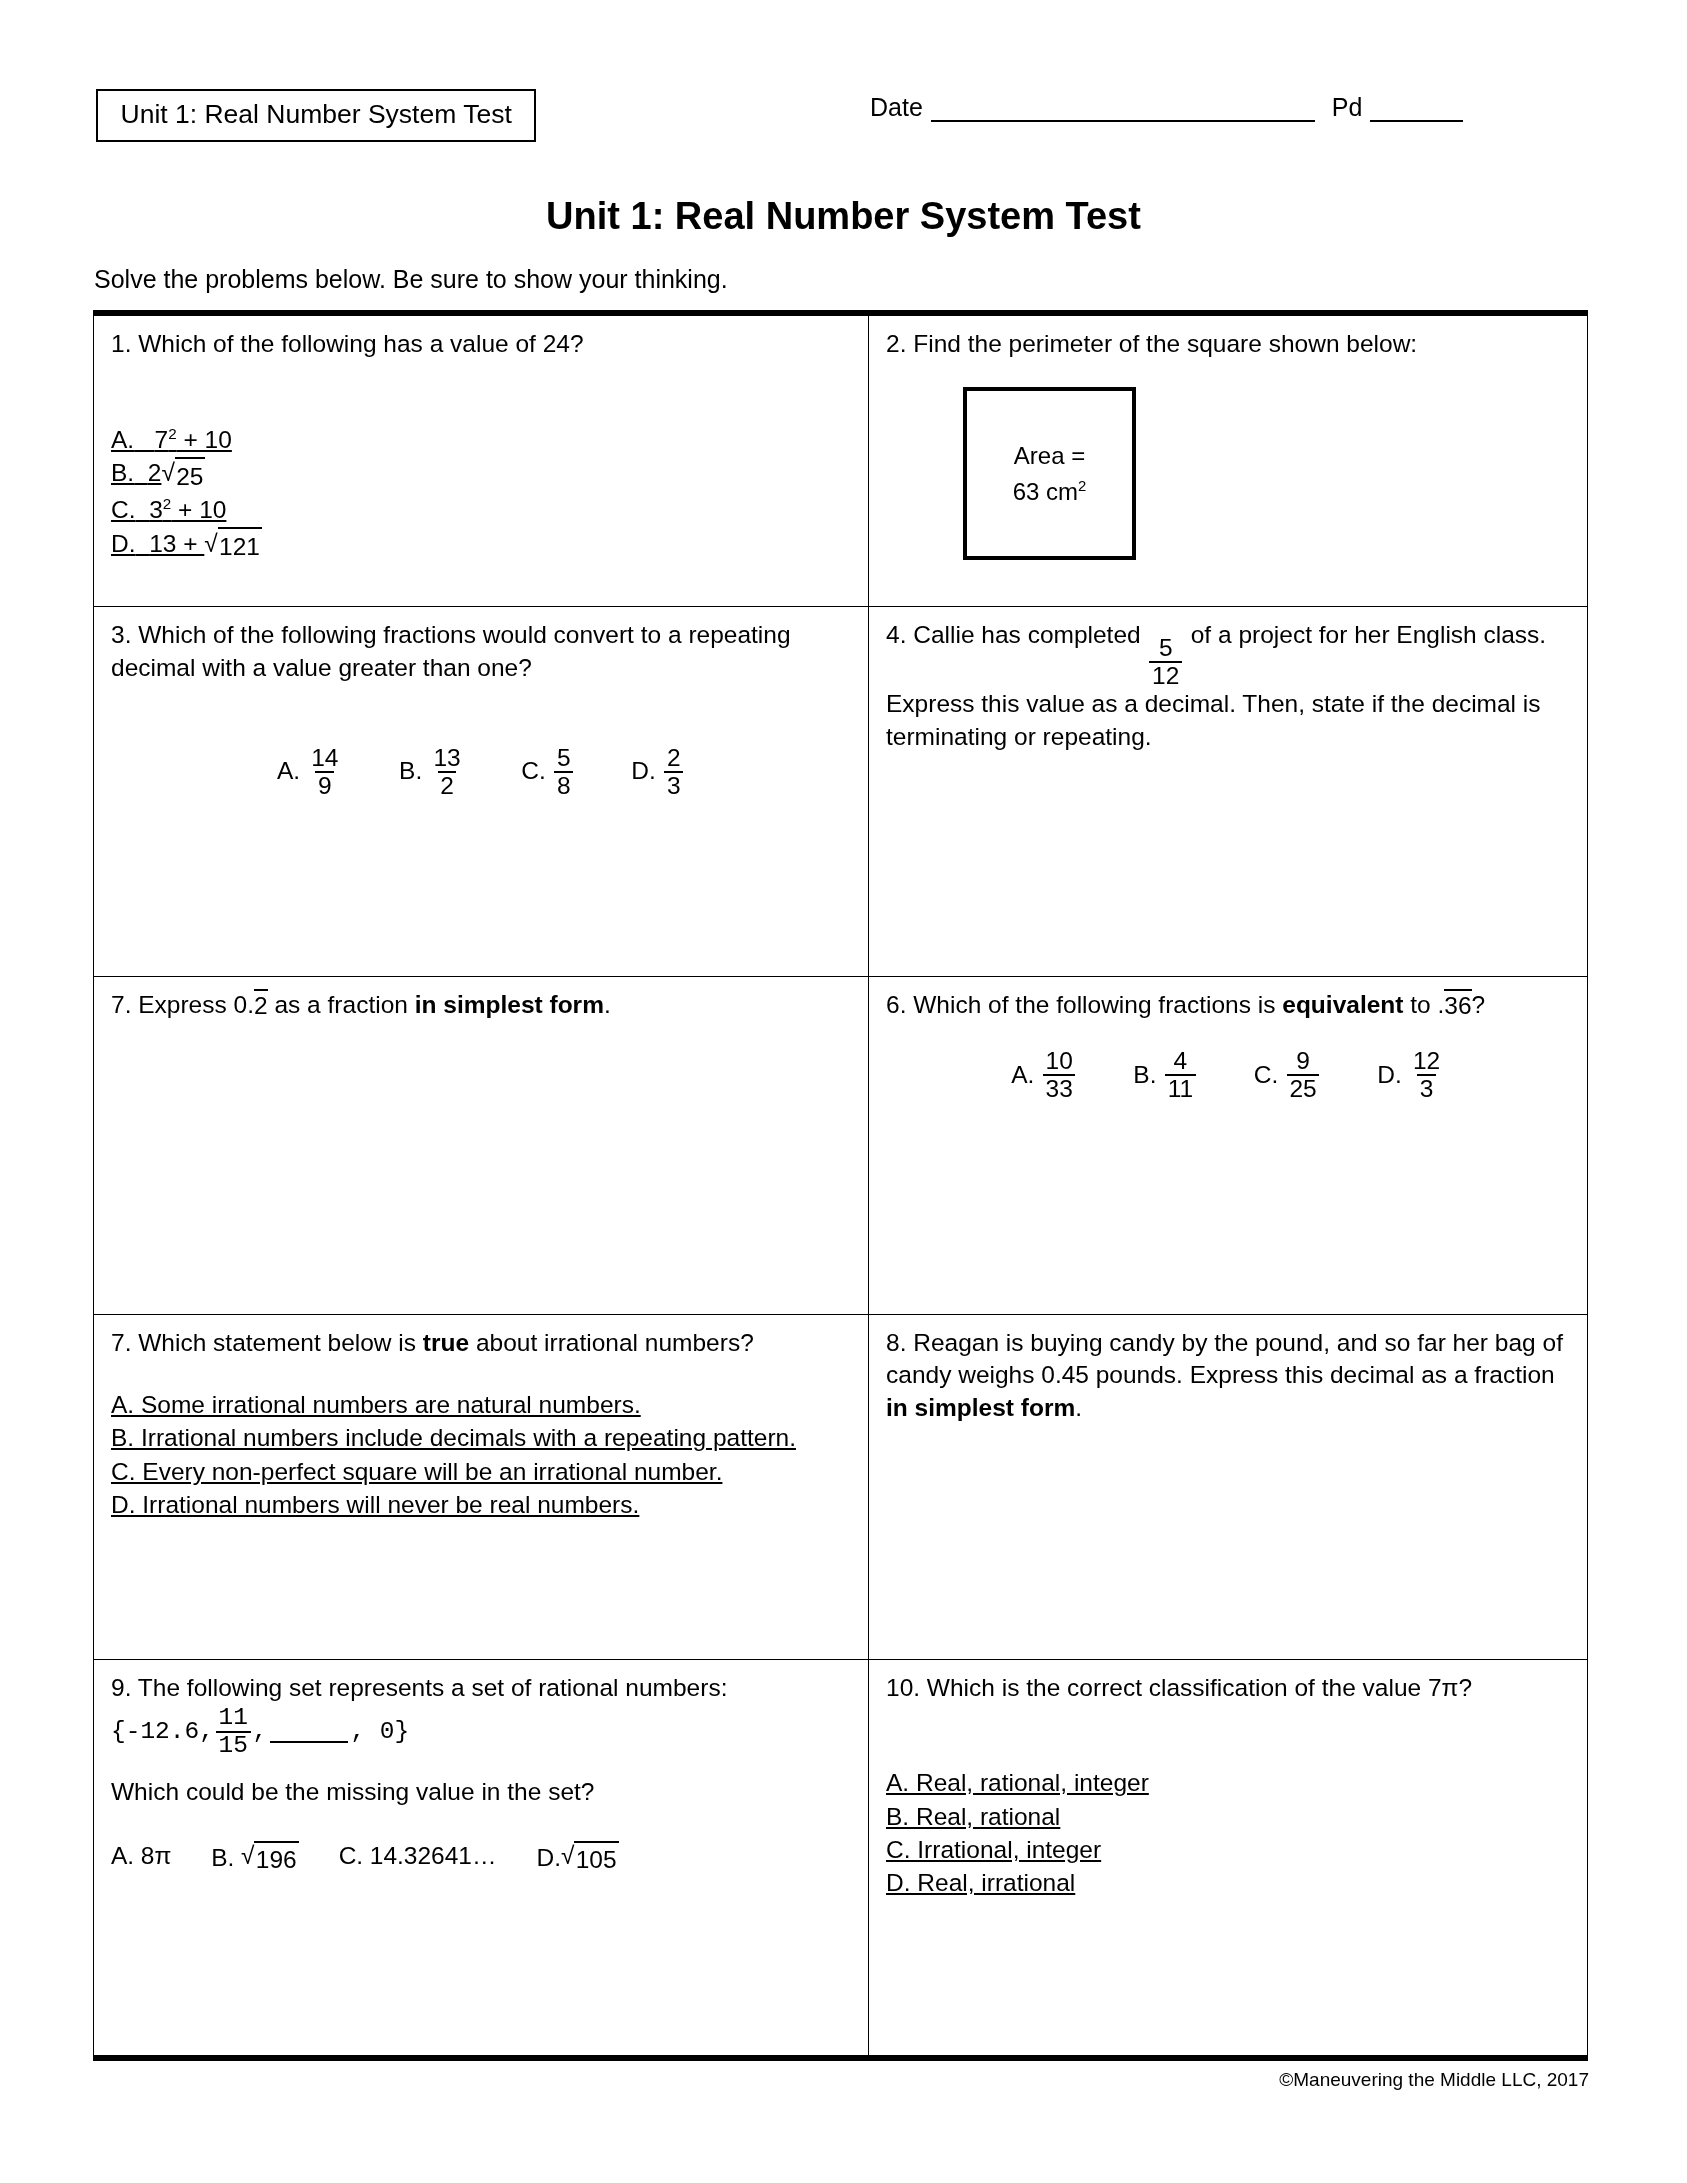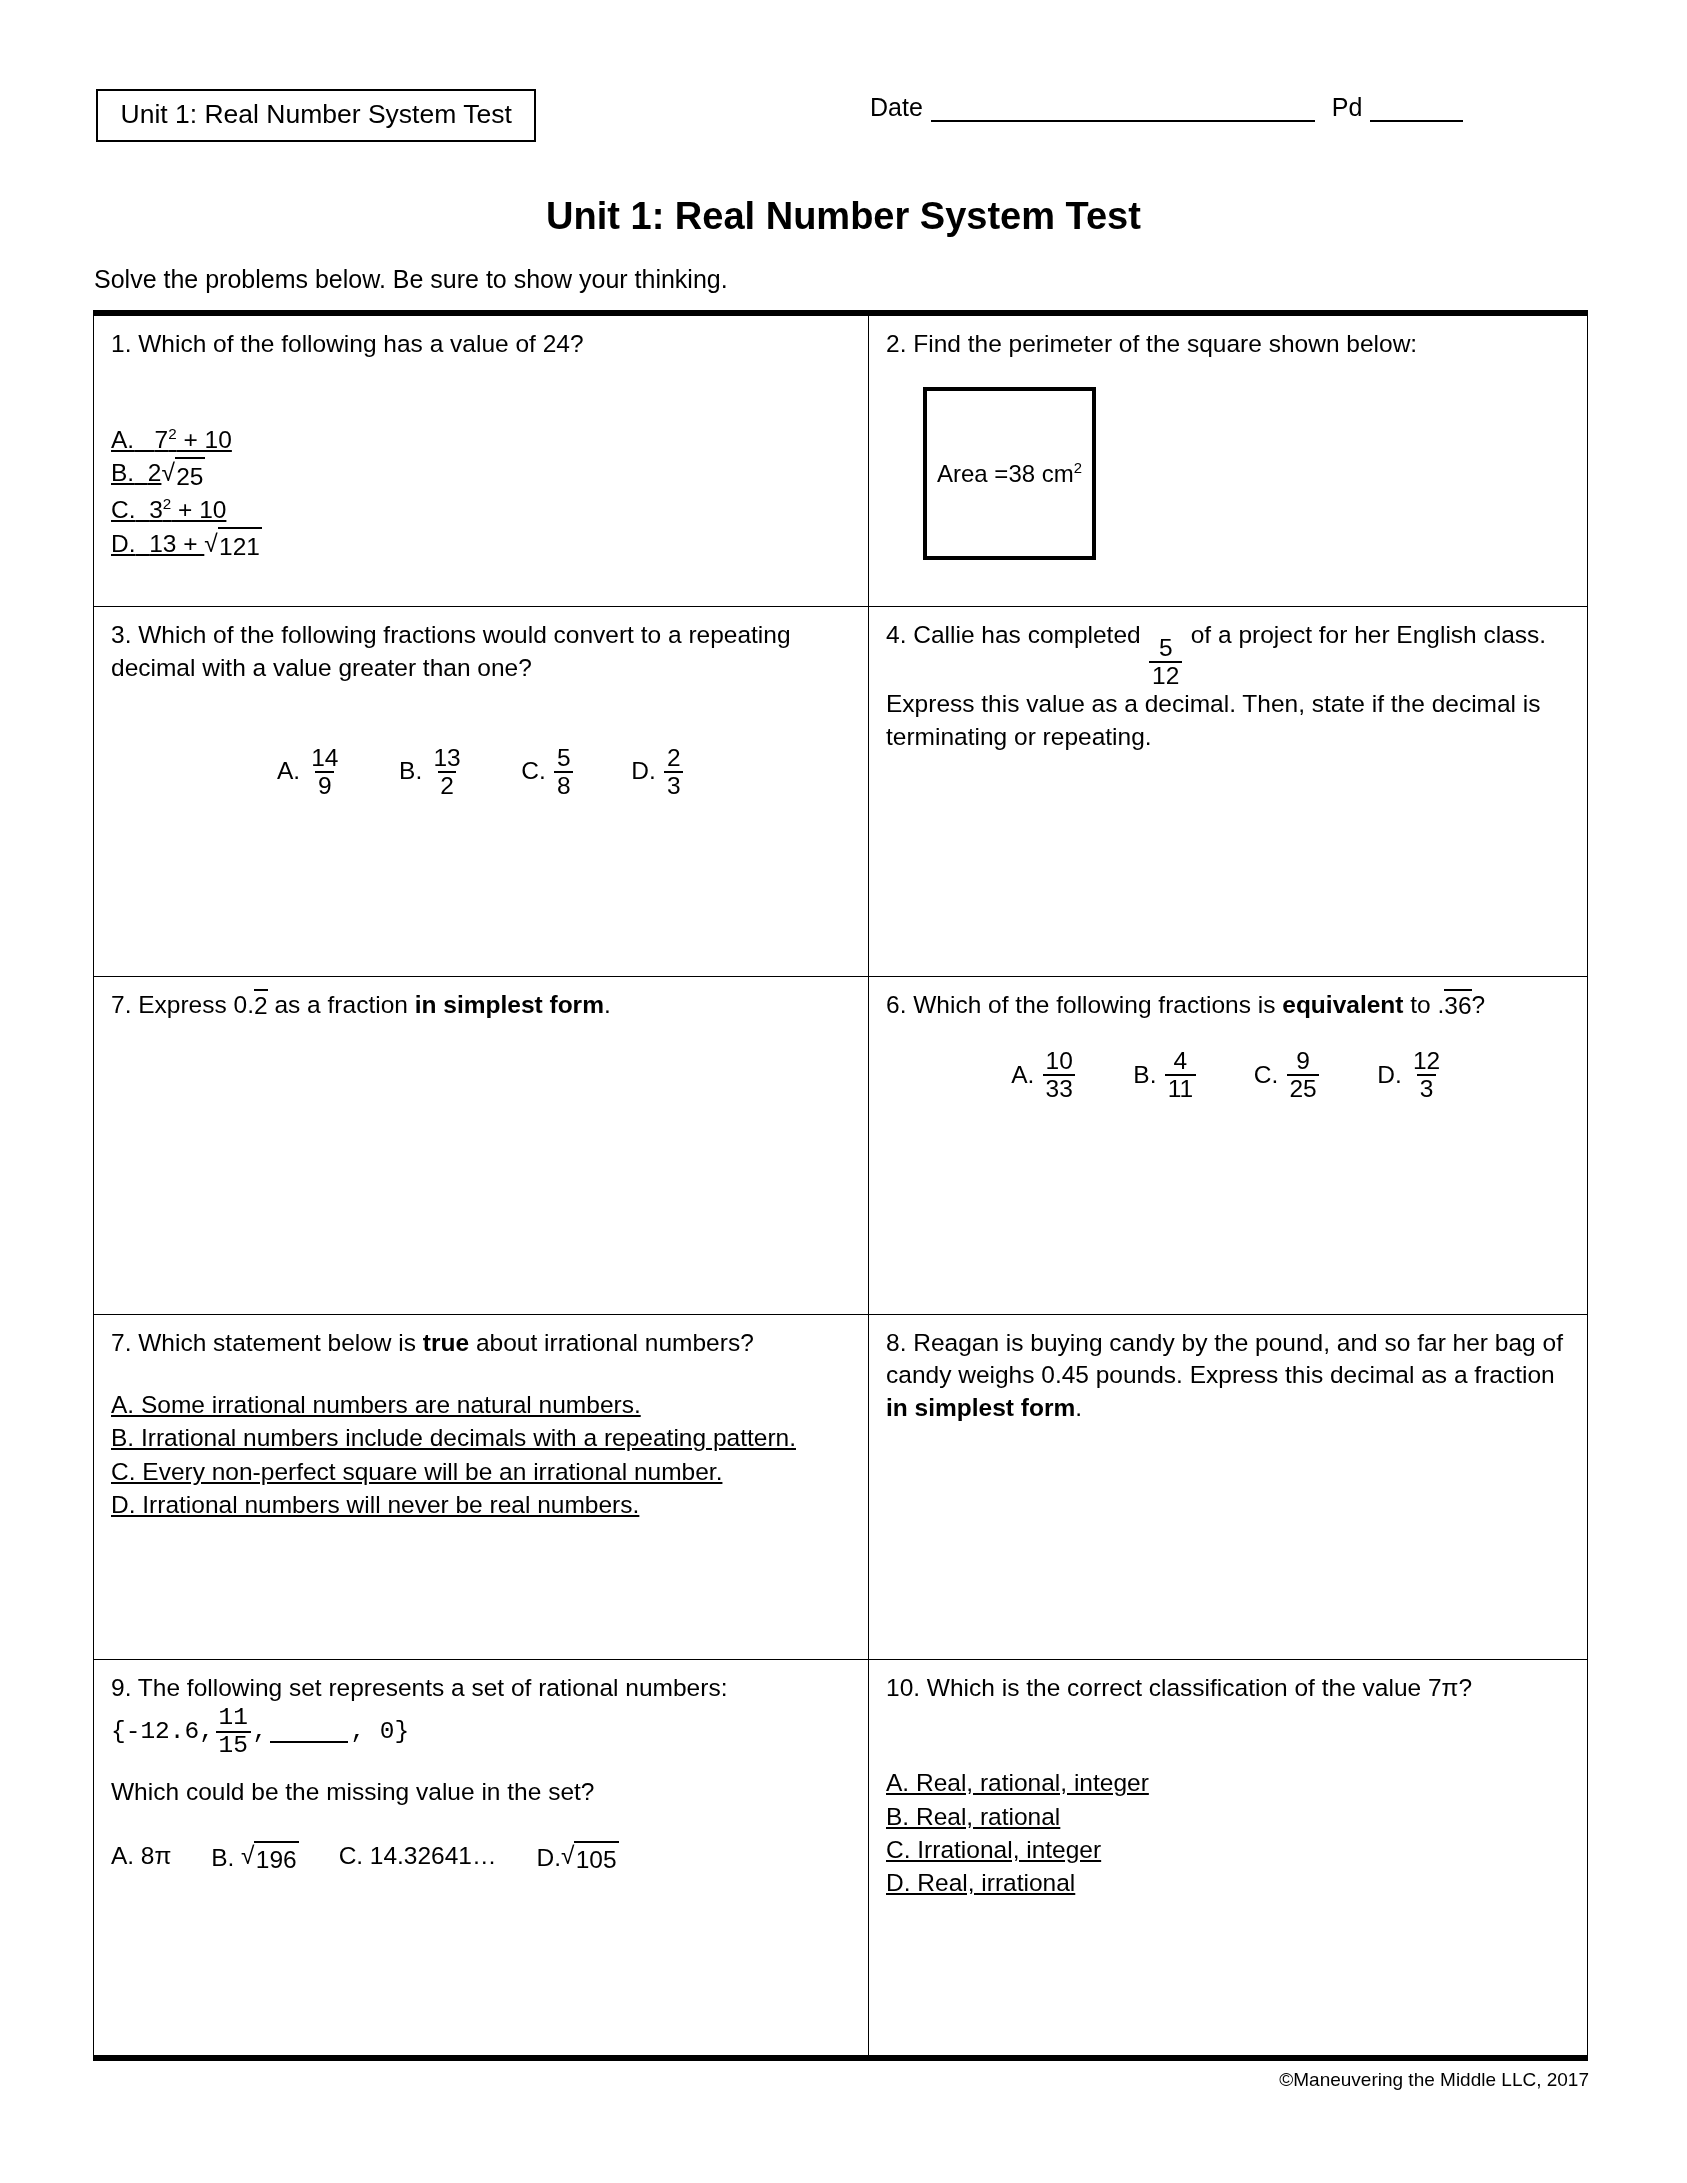--- a/index.html
+++ b/index.html
@@ -176,25 +176,27 @@
   
   .fig-wrap {
     margin-top: 26.5px;
     margin-left: 37px;
   }
   .square-fig {
     width: 165px;
     height: 165px;
     border: 4.6px solid #000;
     display: flex;
+    flex-direction: column;
     align-items: center;
     justify-content: center;
     font-size: 24px;
     line-height: 1.5;
     text-align: center;
+    margin-left: 40px;
   }
 
   
   .set-line {
     display: flex;
     align-items: center;
     margin-top: 1px;
     white-space: nowrap;
     font-family: Liberation Mono, monospace;
   }
@@ -266,21 +268,21 @@
                 </span>
             </span>
           </div>
         </td>
 
         <td>
           <span class="qtext">2. Find the perimeter of the square shown below:</span>
           <div class="fig-wrap">
             <div class="square-fig">
               <span>Area =</span>
-              <span><span>38 cm</span><sup>2</sup></span>
+              <span><span>63 cm</span><sup>2</sup></span>
             </div>
           </div>
         </td>
       </tr>
 
       <tr class="r2">
         <td>
           <span class="qtext">3. Which of the following fractions would convert to a repeating decimal with a value greater than one?</span>
           <div class="gap-m"></div>
           <div class="opt-row">

